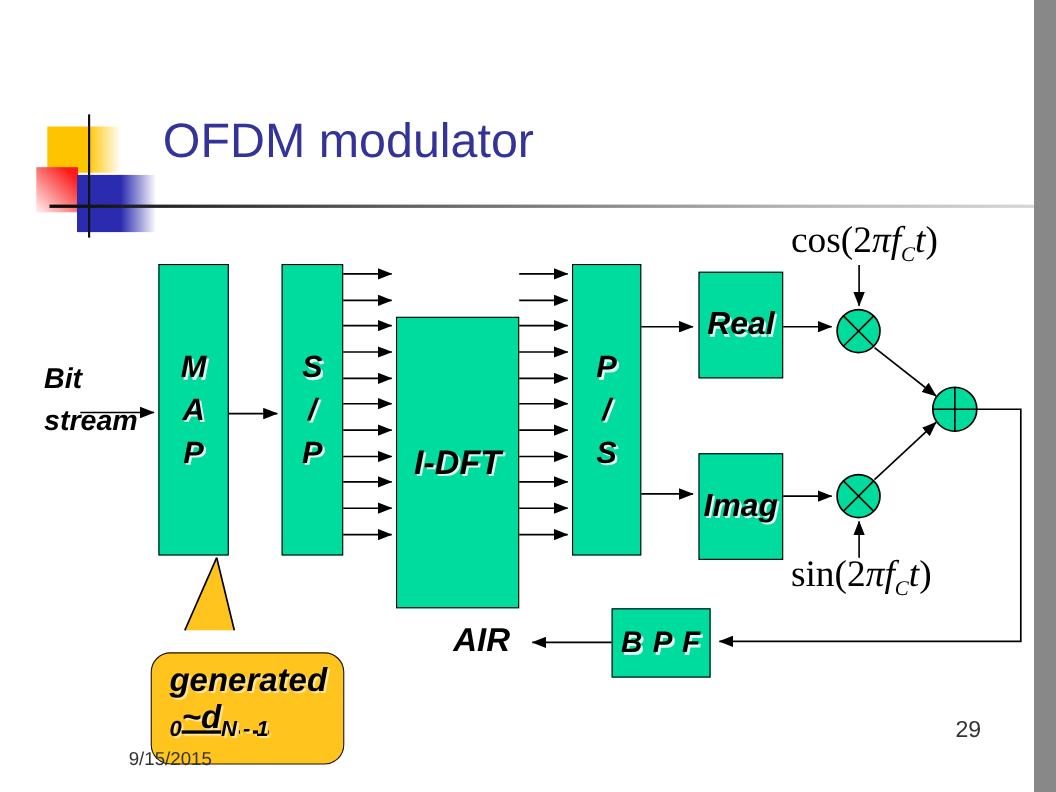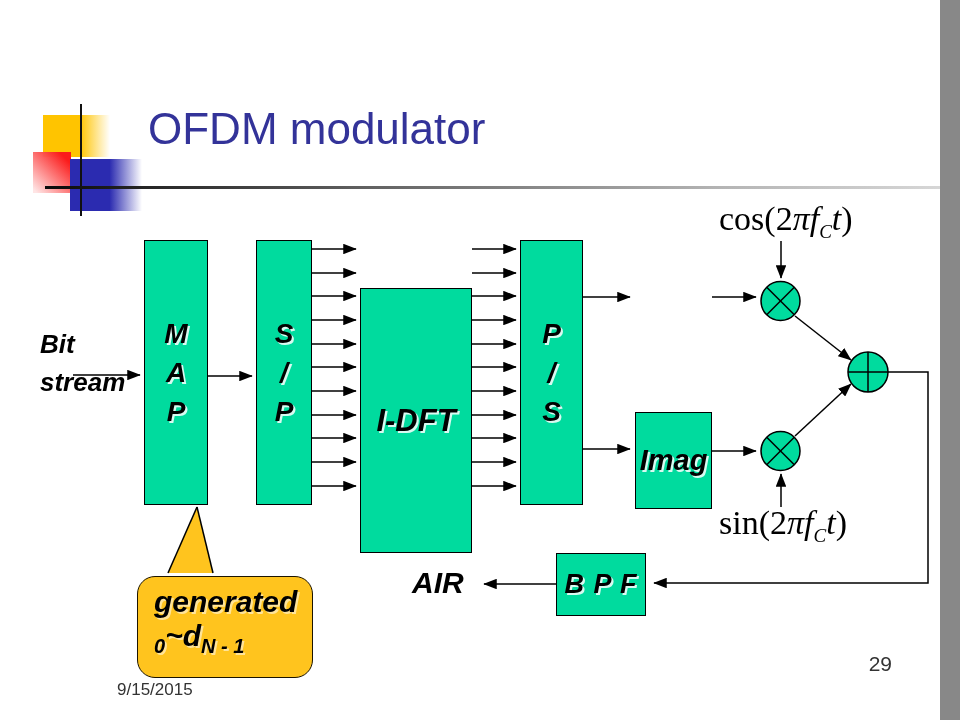--- a/index.html
+++ b/index.html
@@ -51,28 +51,28 @@
   .formula{
     position:absolute;font-family:"Liberation Serif",serif;font-size:34px;
     color:#000;white-space:nowrap;
   }
   .formula .it{font-style:italic;}
   .formula .fsub{font-size:19px;font-style:italic;vertical-align:-8px;}
   .f-cos{left:719px;top:200px;}
   .f-sin{left:719px;top:504px;}
   
   .callout{
-    position:absolute;left:137px;top:576px;width:176px;height:102px;
+    position:absolute;left:137px;top:593px;width:176px;height:102px;
     background:var(--callout_fill);border:1.5px solid #1c1400;border-radius:18px;
     box-sizing:border-box;padding:8px 0 0 16px;
     font-style:italic;font-weight:bold;color:#000;
     text-shadow:2px 2px 0 rgba(255,255,255,0.55);
   }
   .callout .l1{font-size:30px;line-height:1.1;}
-  .callout .l2{font-size:30px;line-height:1.2;}
+  .callout .l2{font-size:30px;line-height:1.2;text-decoration:underline;}
   .callout .csub{font-size:20px;vertical-align:-7px;font-style:italic;}
   
   .footer-date{position:absolute;left:117px;top:680px;font-size:17px;color:#333;text-align:right;}
   .page-number{position:absolute;right:48px;top:652px;font-size:21px;color:#333;}
   
   #wires{position:absolute;left:0;top:0;pointer-events:none;}
   .wire{stroke:#000;stroke-width:1.5;fill:none;}
   .node{fill:var(--box_fill);stroke:#000;stroke-width:1.5;}
   .tail-fill{fill:var(--callout_fill);stroke:none;}
 </style>
@@ -93,20 +93,21 @@
   <div class="blk blk-map">M
 A
 P</div>
   <div class="blk blk-sp">S
 /
 P</div>
   <div class="blk blk-idft">I-DFT</div>
   <div class="blk blk-ps">P
 /
 S</div>
+  <div class="blk blk-real">Real</div>
   <div class="blk blk-imag">Imag</div>
   <div class="blk blk-bpf">B P F</div>
   <div class="flow-label lbl-air">AIR</div>
 
   <div class="formula f-cos"><span>cos(</span><span>2</span><span class="it">π</span><span class="it">f</span><span class="fsub">C</span><span class="it">t</span><span>)</span></div>
   <div class="formula f-sin"><span>sin(</span><span>2</span><span class="it">π</span><span class="it">f</span><span class="fsub">C</span><span class="it">t</span><span>)</span></div>
 
   <div class="callout">
     <div class="l1">generated</div>
     <div class="l2"><span class="csub">0</span><span>~d</span><span class="csub">N - 1</span></div>

